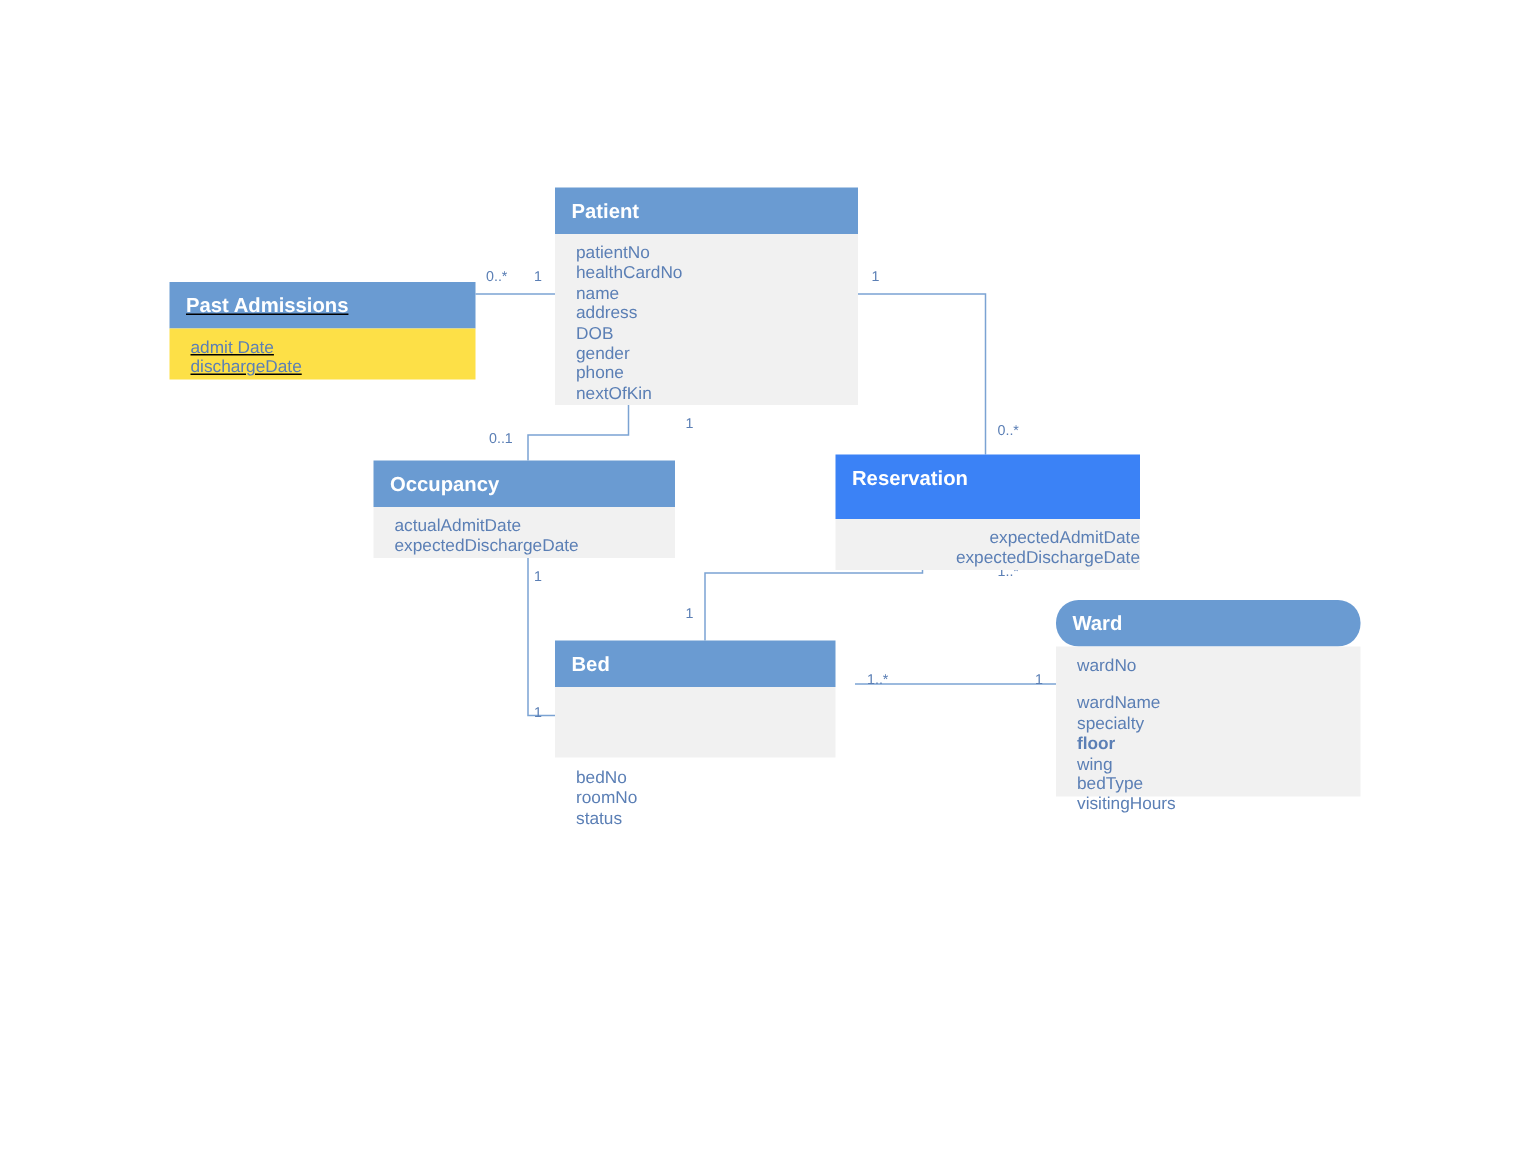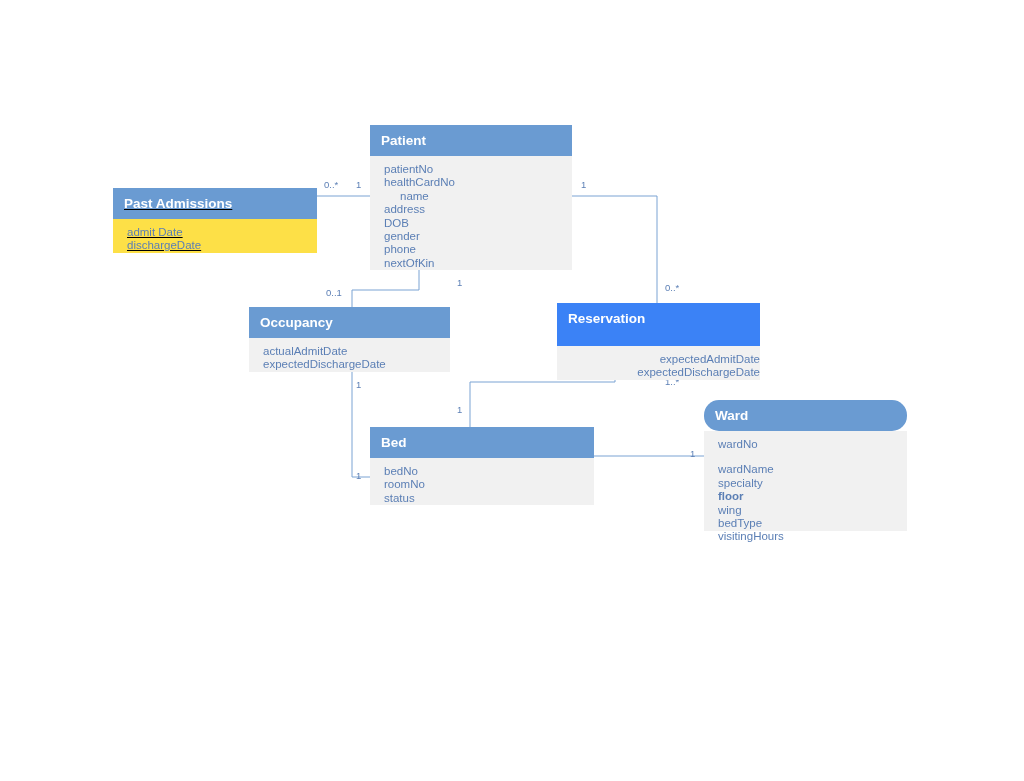--- a/index.html
+++ b/index.html
@@ -92,21 +92,21 @@
       <div class="uml-body" style="background: #fde047; height: 34px;">
         <div class="uml-attr" style="color: rgb(91, 127, 181);">admit Date</div>
         <div class="uml-attr" style="color: rgb(91, 127, 181);">dischargeDate</div>
       </div>
     </div>
     <div class="uml-class" style="left: 370px; top: 125px; width: 202px;">
       <div class="uml-header" style="background: rgb(106, 155, 210); color: rgb(255, 255, 255); height: 31px; line-height: 31px;">Patient</div>
       <div class="uml-body" style="background: rgb(241, 241, 241); height: 114px;">
         <div class="uml-attr" style="color: rgb(91, 127, 181);">patientNo</div>
         <div class="uml-attr" style="color: rgb(91, 127, 181);">healthCardNo</div>
-        <div class="uml-attr" style="color: rgb(91, 127, 181); margin-left: 16px;">name</div>
+        <div class="uml-attr" style="color: rgb(91, 127, 181);">name</div>
         <div class="uml-attr" style="color: rgb(91, 127, 181);">address</div>
         <div class="uml-attr" style="color: rgb(91, 127, 181);">DOB</div>
         <div class="uml-attr" style="color: rgb(91, 127, 181);">gender</div>
         <div class="uml-attr" style="color: rgb(91, 127, 181);">phone</div>
         <div class="uml-attr" style="color: rgb(91, 127, 181);">nextOfKin</div>
       </div>
     </div>
     <div class="uml-class" style="left: 249px; top: 307px; width: 201px;">
       <div class="uml-header" style="background: rgb(106, 155, 210); color: rgb(255, 255, 255); height: 31px; line-height: 31px;">Occupancy</div>
       <div class="uml-body" style="background: rgb(241, 241, 241); height: 34px;">
@@ -114,24 +114,24 @@
         <div class="uml-attr" style="color: rgb(91, 127, 181);">expectedDischargeDate</div>
       </div>
     </div>
     <div class="uml-class" style="left: 557px; top: 303px; width: 203px;">
       <div class="uml-header" style="background: #3b82f6; color: rgb(255, 255, 255); height: 43px; line-height: 31px;">Reservation</div>
       <div class="uml-body" style="background: rgb(241, 241, 241); height: 34px; text-align: right;">
         <div class="uml-attr" style="color: rgb(91, 127, 181);">expectedAdmitDate</div>
         <div class="uml-attr" style="color: rgb(91, 127, 181);">expectedDischargeDate</div>
       </div>
     </div>
-    <div class="uml-class" style="left: 370px; top: 427px; width: 224px;">
+    <div class="uml-class" style="left: 370px; top: 427px; width: 187px;">
       <div class="uml-header" style="background: rgb(106, 155, 210); color: rgb(255, 255, 255); height: 31px; line-height: 31px;">Bed</div>
       <div class="uml-body" style="background: rgb(241, 241, 241); height: 47px;">
-        <div class="uml-attr" style="color: rgb(91, 127, 181);">bedNo</div>
+        <div class="uml-attr" style="color: rgb(91, 127, 181); margin-top: 48px;">bedNo</div>
         <div class="uml-attr" style="color: rgb(91, 127, 181);">roomNo</div>
         <div class="uml-attr" style="color: rgb(91, 127, 181);">status</div>
       </div>
     </div>
     <div class="uml-class" style="left: 704px; top: 400px; width: 203px;">
       <div class="uml-header" style="background: rgb(106, 155, 210); color: rgb(255, 255, 255); height: 31px; line-height: 31px; border-radius: 15px;">Ward</div>
       <div class="uml-body" style="background: rgb(241, 241, 241); height: 100px;">
         <div class="uml-attr" style="color: rgb(91, 127, 181);">wardNo</div>
         <div class="uml-attr" style="color: rgb(91, 127, 181); margin-top: 12px;">wardName</div>
         <div class="uml-attr" style="color: rgb(91, 127, 181);">specialty</div>

